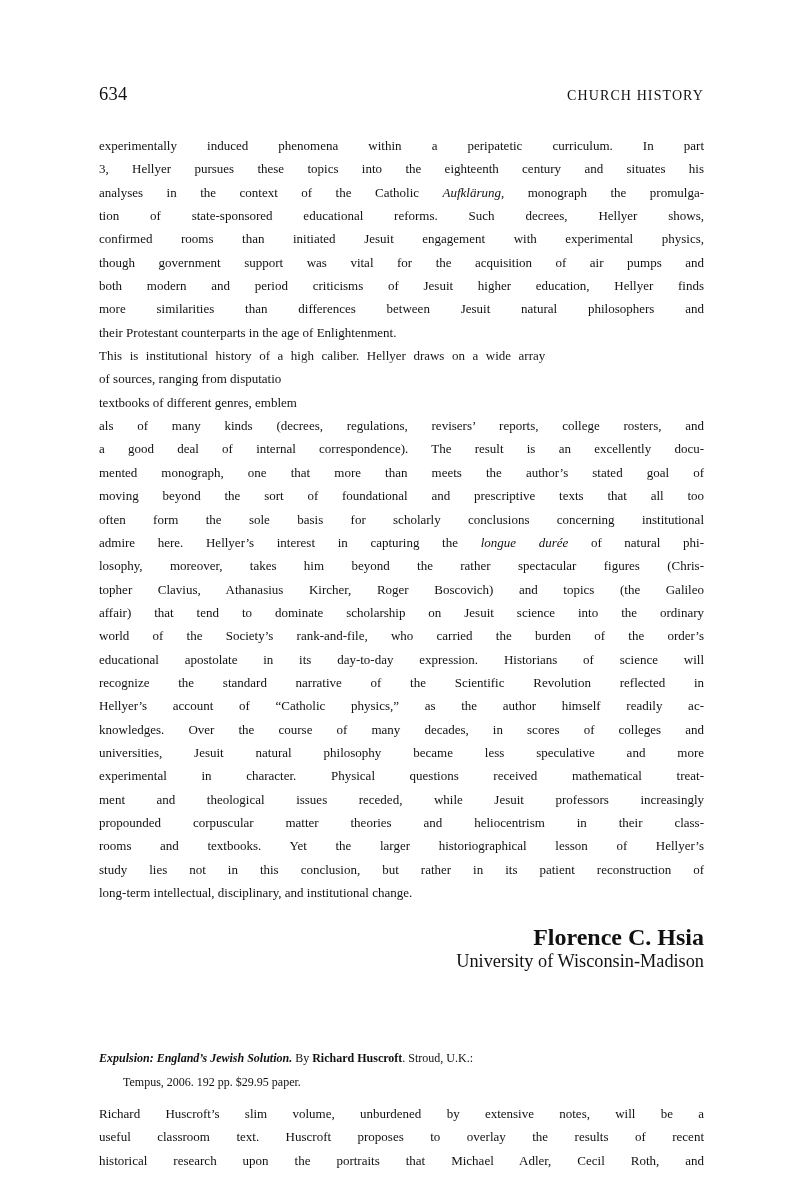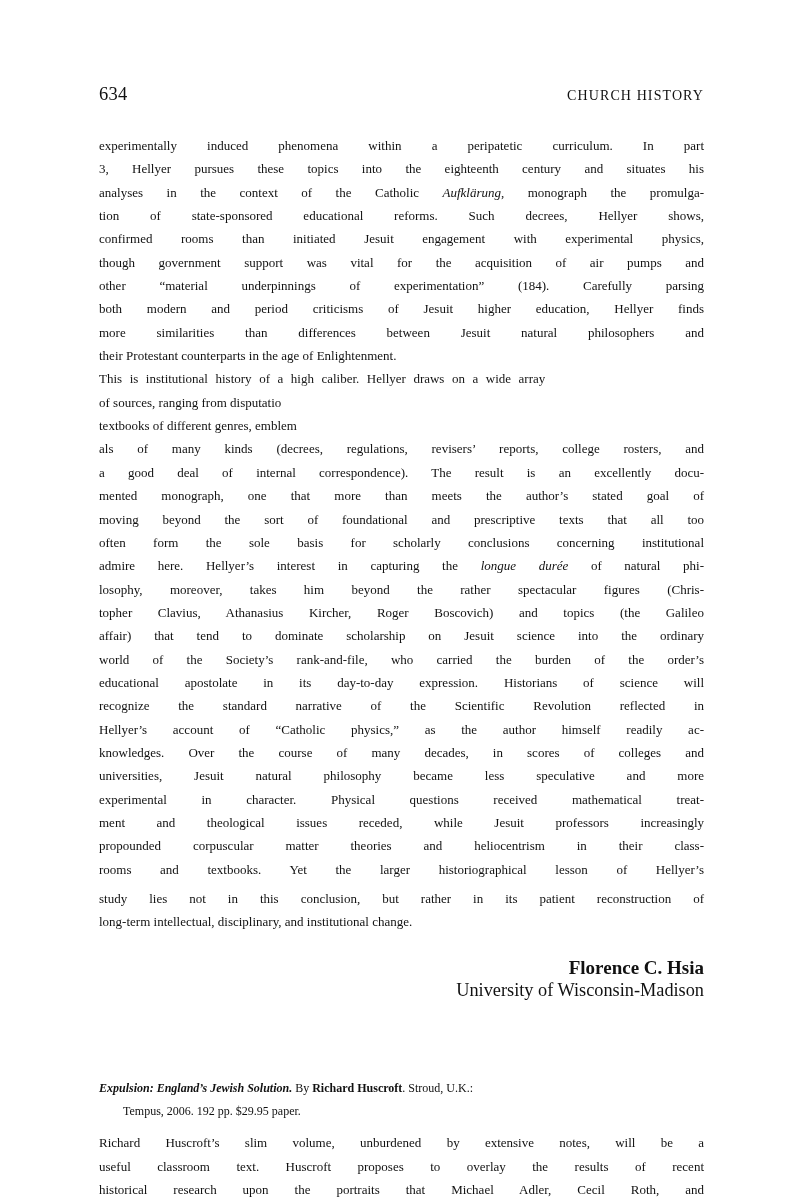--- a/index.html
+++ b/index.html
@@ -84,21 +84,21 @@
               #000 0%, #000 58%, rgba(0,0,0,0.72) 82%, rgba(0,0,0,0.30) 100%);
   }
 
   
   .signature {
     width: 605px;
     text-align: right;
     margin-top: 22px;
   }
   .sig-name {
-    font-size: 19px;
+    font-size: 24px;
     font-weight: bold;
     line-height: 23.4px;
   }
   .sig-affil {
     font-size: 18.3px;
     line-height: 23.4px;
   }
 
   
   .review-head {
@@ -124,21 +124,20 @@
 
   <div class="textblock">
 
     <div class="para">
       <span class="ln" style="word-spacing: 0px;">experimentally induced phenomena within a peripatetic curriculum. In part</span>
       <span class="ln" style="word-spacing: 0px;">3, Hellyer pursues these topics into the eighteenth century and situates his</span>
       <span class="ln" style="word-spacing: 0px;"><span>analyses in the context of the Catholic </span><span class="ital">Aufklärung</span><span>, monograph the promulga-</span></span>
       <span class="ln" style="word-spacing: 0px;">tion of state-sponsored educational reforms. Such decrees, Hellyer shows,</span>
       <span class="ln" style="word-spacing: 0px;">confirmed rooms than initiated Jesuit engagement with experimental physics,</span>
       <span class="ln" style="word-spacing: 0px;">though government support was vital for the acquisition of air pumps and</span>
-      <span class="ln" style="word-spacing: 0px;">other “material underpinnings of experimentation” (184). Carefully parsing</span>
       <span class="ln" style="word-spacing: 0px;">both modern and period criticisms of Jesuit higher education, Hellyer finds</span>
       <span class="ln" style="word-spacing: 0px;">more similarities than differences between Jesuit natural philosophers and</span>
       <span class="ln last">their Protestant counterparts in the age of Enlightenment.</span>
     </div>
 
     <div class="para">
       <span class="ln faded"><span class="fadewrap" style="word-spacing: 4.282px;">This is institutional history of a high caliber. Hellyer draws on a wide array</span></span>
       <span class="ln clipped">of sources, ranging from disputatio</span>
       <span class="ln clipped">textbooks of different genres, emblem</span>
 
@@ -154,21 +153,21 @@
       <span class="ln" style="word-spacing: 0px;">world of the Society’s rank-and-file, who carried the burden of the order’s</span>
       <span class="ln" style="word-spacing: 0px;">educational apostolate in its day-to-day expression. Historians of science will</span>
       <span class="ln" style="word-spacing: 0px;">recognize the standard narrative of the Scientific Revolution reflected in</span>
       <span class="ln" style="word-spacing: 0px;">Hellyer’s account of “Catholic physics,” as the author himself readily ac-</span>
       <span class="ln" style="word-spacing: 0px;">knowledges. Over the course of many decades, in scores of colleges and</span>
       <span class="ln" style="word-spacing: 0px;">universities, Jesuit natural philosophy became less speculative and more</span>
       <span class="ln" style="word-spacing: 0px;">experimental in character. Physical questions received mathematical treat-</span>
       <span class="ln" style="word-spacing: 0px;">ment and theological issues receded, while Jesuit professors increasingly</span>
       <span class="ln" style="word-spacing: 0px;">propounded corpuscular matter theories and heliocentrism in their class-</span>
       <span class="ln" style="word-spacing: 0px;">rooms and textbooks. Yet the larger historiographical lesson of Hellyer’s</span>
-      <span class="ln" style="word-spacing: 0px; margin-top: 6px;">study lies not in this conclusion, but rather in its patient reconstruction of</span>
+      <span class="ln" style="word-spacing: 0px;">study lies not in this conclusion, but rather in its patient reconstruction of</span>
       <span class="ln last">long-term intellectual, disciplinary, and institutional change.</span>
     </div>
 
     <div class="signature">
       <div class="sig-name">Florence C. Hsia</div>
       <div class="sig-affil">University of Wisconsin-Madison</div>
     </div>
 
     <div class="review-head">
       <span class="hl1"><span class="bolditalic">Expulsion: England’s Jewish Solution.</span><span> By </span><span class="bold">Richard Huscroft</span><span>. Stroud, U.K.:</span></span>

